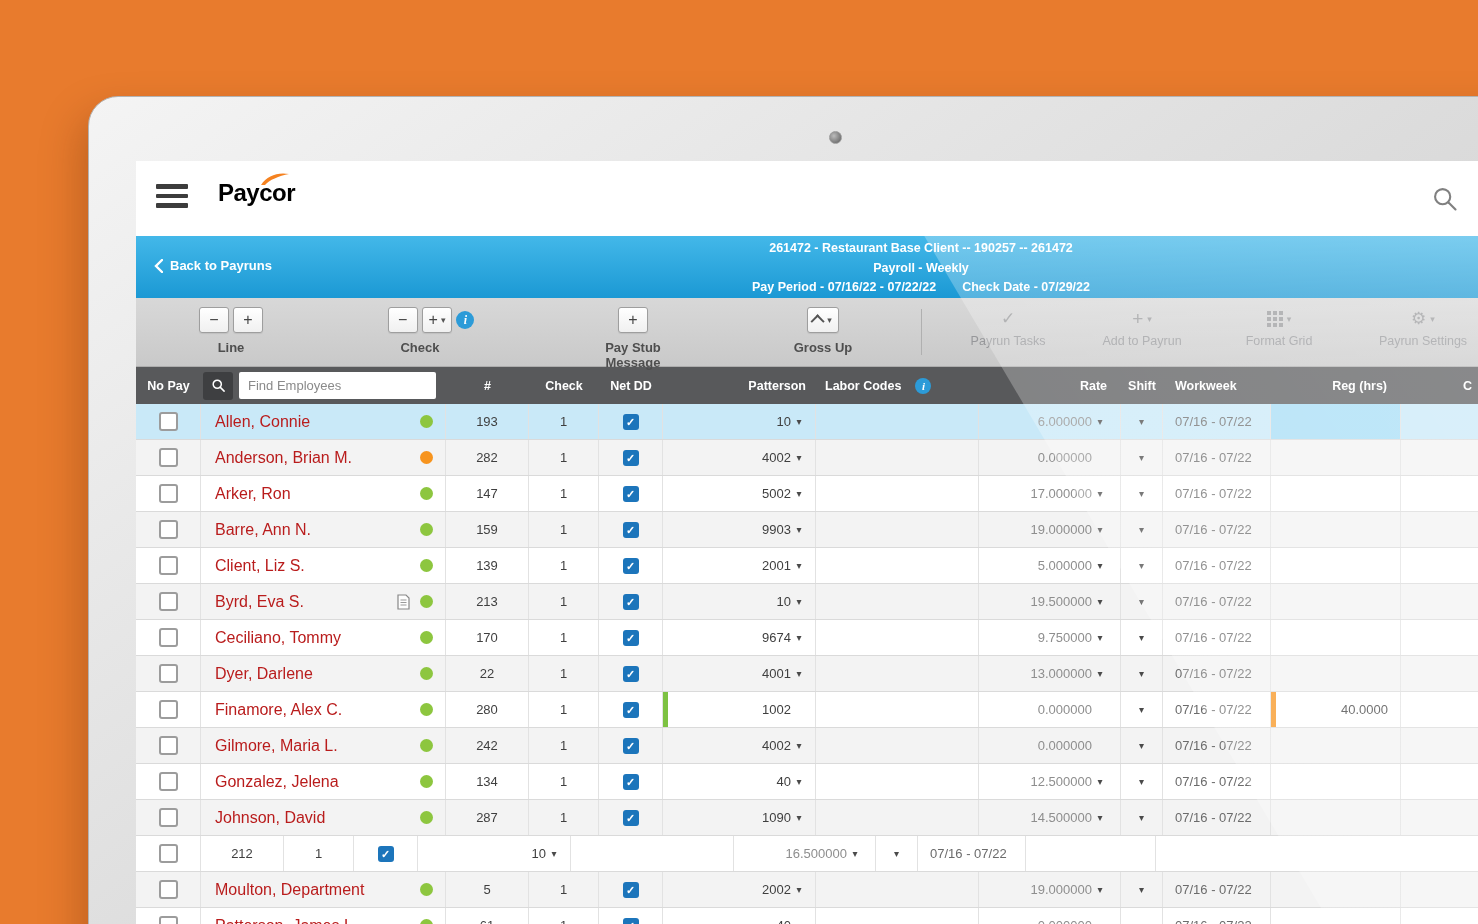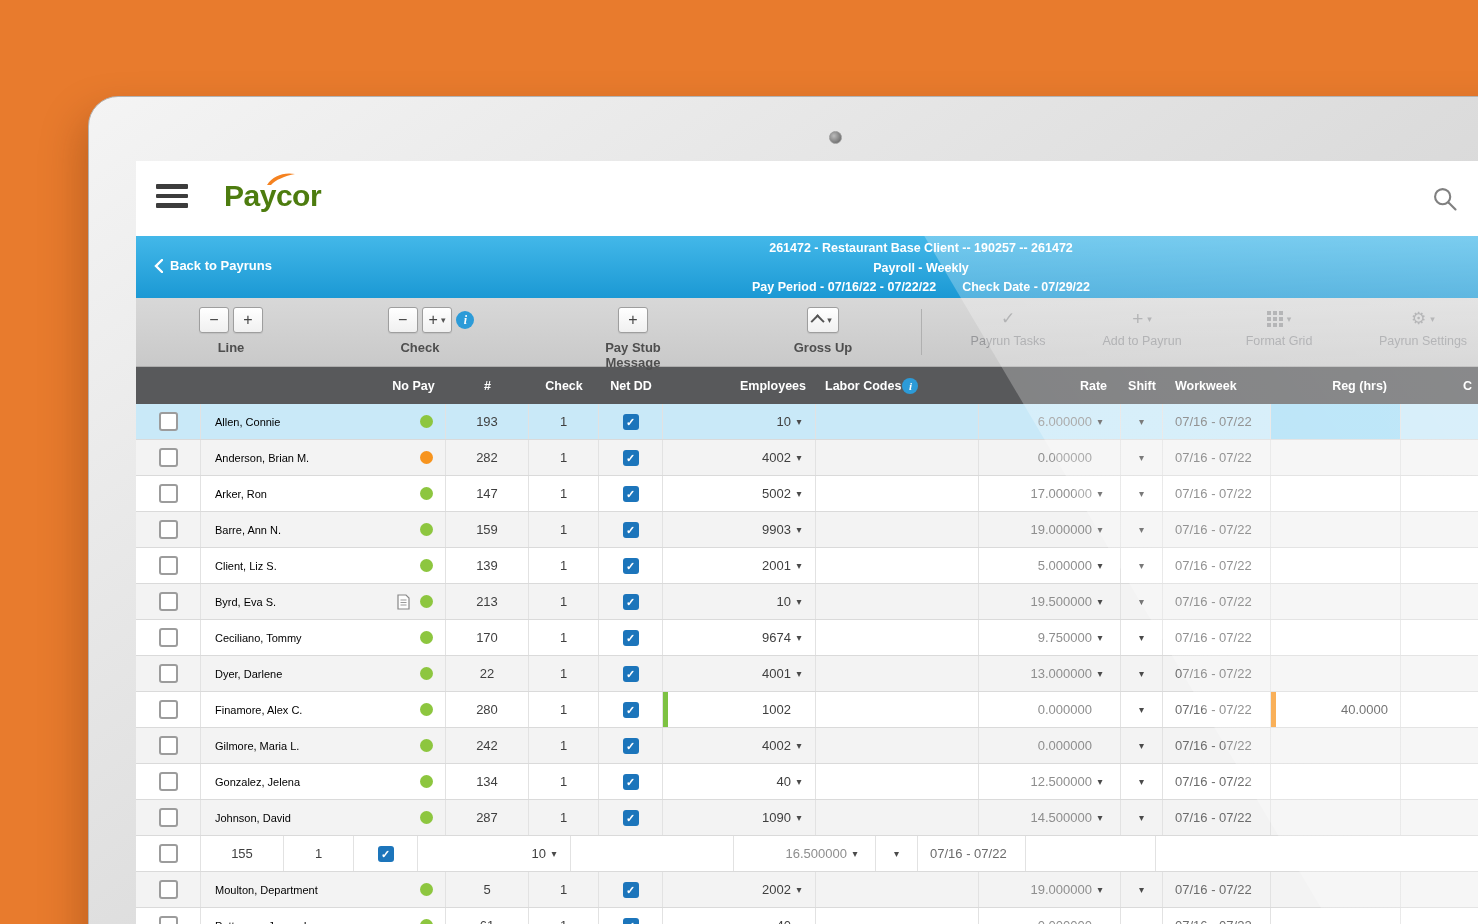--- a/index.html
+++ b/index.html
@@ -12,21 +12,21 @@
   .webcam{position:absolute;left:740px;top:34px;width:11px;height:11px;border-radius:50%;
           background:radial-gradient(circle at 35% 35%,#bcbcbc,#757575 72%);border:1px solid #9b9b9b;}
   .screen{position:absolute;left:47px;top:64px;width:1343px;height:960px;background:#fff;overflow:hidden;}
   .glare{position:absolute;inset:0;z-index:99;pointer-events:none;
          clip-path:polygon(55.4% 0,100% 0,100% 100%,97.6% 100%);
          background:linear-gradient(58deg,rgba(255,255,255,.16),rgba(255,255,255,.30));}
   
   .app-header{position:relative;height:75px;background:#fff;}
   .hamburger{position:absolute;left:20px;top:23px;width:32px;cursor:pointer;}
   .hamburger span{display:block;width:32px;height:4.5px;background:#3c3c3c;border-radius:1px;margin-bottom:5px;}
-  .logo{position:absolute;left:88px;top:18px;font-size:30px;font-weight:700;color:#4d7c0f;letter-spacing:-.5px;}
+  .logo{position:absolute;left:82px;top:18px;font-size:24px;font-weight:700;color:#000000;letter-spacing:-.5px;}
   .logo svg{position:absolute;left:42px;top:-7px;}
   .hdr-search{position:absolute;right:20px;top:24px;width:28px;height:28px;cursor:pointer;}
   
   .payrun-bar{position:relative;height:62px;background:linear-gradient(180deg,#43B8E9 0%,#1B99D4 100%);color:#fff;}
   .back{position:absolute;left:18px;top:22px;display:flex;align-items:center;gap:7px;
         font-size:13px;font-weight:700;color:#fff;text-decoration:none;cursor:pointer;}
   .bar-center{position:absolute;left:785px;top:3px;transform:translateX(-50%);text-align:center;
               font-size:12.5px;font-weight:700;line-height:19.5px;white-space:nowrap;}
   .line3{display:inline-flex;gap:26px;}
   
@@ -49,38 +49,38 @@
   .talabel{font-size:12.5px;margin-top:4px;color:#96979A;}
   
   .thead{display:flex;height:37px;background:#58595B;color:#fff;font-size:12.5px;font-weight:700;align-items:center;justify-content:flex-end;}
   .thead>div{display:flex;align-items:center;height:100%;box-sizing:border-box;}
   .c0{width:65px;flex:none;}.c1{width:245px;flex:none;}.c2{width:83px;flex:none;}.c3{width:70px;flex:none;}
   .c4{width:64px;flex:none;}.c5{width:153px;flex:none;}.c6{width:163px;flex:none;}.c7{width:142px;flex:none;}
   .c8{width:42px;flex:none;}.c9{width:108px;flex:none;}.c10{width:130px;flex:none;}.c11{width:78px;flex:none;}
   .hcenter{justify-content:center;}
   .hright{justify-content:flex-end;padding-right:14px;}
   .h-dept{justify-content:flex-end;padding-right:10px;}
-  .h-labor{padding-left:9px;gap:1px;}
+  .h-labor{padding-left:9px;gap:14px;}
   .h-week{padding-left:12px;}
   .h-cut{padding-left:62px;}
   .hsearch-btn{width:30px;height:28px;background:#3E3F41;border-radius:3px;margin-left:2px;
                display:flex;align-items:center;justify-content:center;flex:none;cursor:pointer;}
   .find-input{flex:1;height:27px;margin:0 10px 0 6px;border:none;border-radius:2px;padding:0 9px;
               font-size:13px;color:#555;font-family:"Liberation Sans",sans-serif;outline:none;}
   .find-input::placeholder{color:#8a8a8a;opacity:1;}
   .tbody .trow{display:flex;height:36px;box-sizing:border-box;border-bottom:1px solid #DADADA;font-size:13px;color:#3F3F3F;}
   .trow>div{display:flex;align-items:center;height:100%;box-sizing:border-box;border-right:1px solid #E2E2E2;position:relative;}
   .trow>div:last-child{border-right:none;}
   .trow.even{background:#FFFFFF;}
   .trow.odd{background:#F3F3F3;}
   .trow.selected{background:#C9E9F8;}
   .c-nopay{justify-content:center;}
   .cb{width:15px;height:15px;background:#fff;border:2px solid #9C9C9C;border-radius:3px;cursor:pointer;}
   .c-name{padding-left:14px;gap:8px;}
-  .emp-link{color:#000000;cursor:pointer;text-decoration:none;font-size:11px;white-space:nowrap;}
+  .emp-link{color:#b91c1c;cursor:pointer;text-decoration:none;font-size:16px;white-space:nowrap;}
   .sp{flex:1;}
   .dot{width:13px;height:13px;border-radius:50%;margin-right:12px;flex:none;}
   .dot.green{background:#8DC63F;}
   .dot.orange{background:#F7941E;}
   .note{margin-right:2px;display:flex;}
   .c-num,.c-check{justify-content:center;}
   .c-netdd{justify-content:center;}
   .cbx{width:16px;height:16px;background:#1C75BB;border-radius:3px;color:#fff;font-size:11px;line-height:16px;
        text-align:center;font-weight:700;cursor:pointer;}
   .c-dept{justify-content:flex-end;padding-right:8px;}
@@ -207,24 +207,33 @@
           <div class="talabel">Format Grid</div>
         </div>
         <div class="taction" style="left:1227px;">
           <div class="ticon">⚙<span class="mini">▾</span></div>
           <div class="talabel">Payrun Settings</div>
         </div>
       </div>
 
       <div class="thead">
         <div class="c0 hcenter">No Pay</div>
+        <div class="c1">
+          <span class="hsearch-btn">
+            <svg width="15" height="15" viewBox="0 0 24 24">
+              <circle cx="10" cy="10" r="6.5" stroke="#ffffff" stroke-width="2.4" fill="none"></circle>
+              <line x1="15" y1="15" x2="21" y2="21" stroke="#ffffff" stroke-width="2.4" stroke-linecap="round"></line>
+            </svg>
+          </span>
+          <input class="find-input" type="text" placeholder="Find Employees" style="">
+        </div>
         <div class="c2 hcenter">#</div>
         <div class="c3 hcenter">Check</div>
         <div class="c4 hcenter">Net DD</div>
-        <div class="c5 h-dept">Employees</div>
+        <div class="c5 h-dept">Patterson</div>
         <div class="c6 h-labor">
           <span>Labor Codes</span>
           <span class="info" style="width:16px;height:16px;line-height:16px;font-size:11px;">i</span>
         </div>
         <div class="c7 hright">Rate</div>
         <div class="c8 hcenter">Shift</div>
         <div class="c9 h-week">Workweek</div>
         <div class="c10 hright">Reg (hrs)</div>
         <div class="c11 h-cut">C</div>
       </div>
@@ -654,21 +663,21 @@
     <div class="c10 c-reg">
 
       <span></span>
     </div>
     <div class="c11 c-cut"></div>
   </div>
           <div class="trow even">
     <div class="c0 c-nopay">
       <span class="cb"></span>
     </div>
-    <div class="c2 c-num">155</div>
+    <div class="c2 c-num">212</div>
     <div class="c3 c-check">1</div>
     <div class="c4 c-netdd">
       <span class="cbx">✓</span>
     </div>
     <div class="c5 c-dept">
 
       <span>10</span>
       <span class="caret" style="visibility: visible;">▾</span>
     </div>
     <div class="c6 c-labor"></div>

